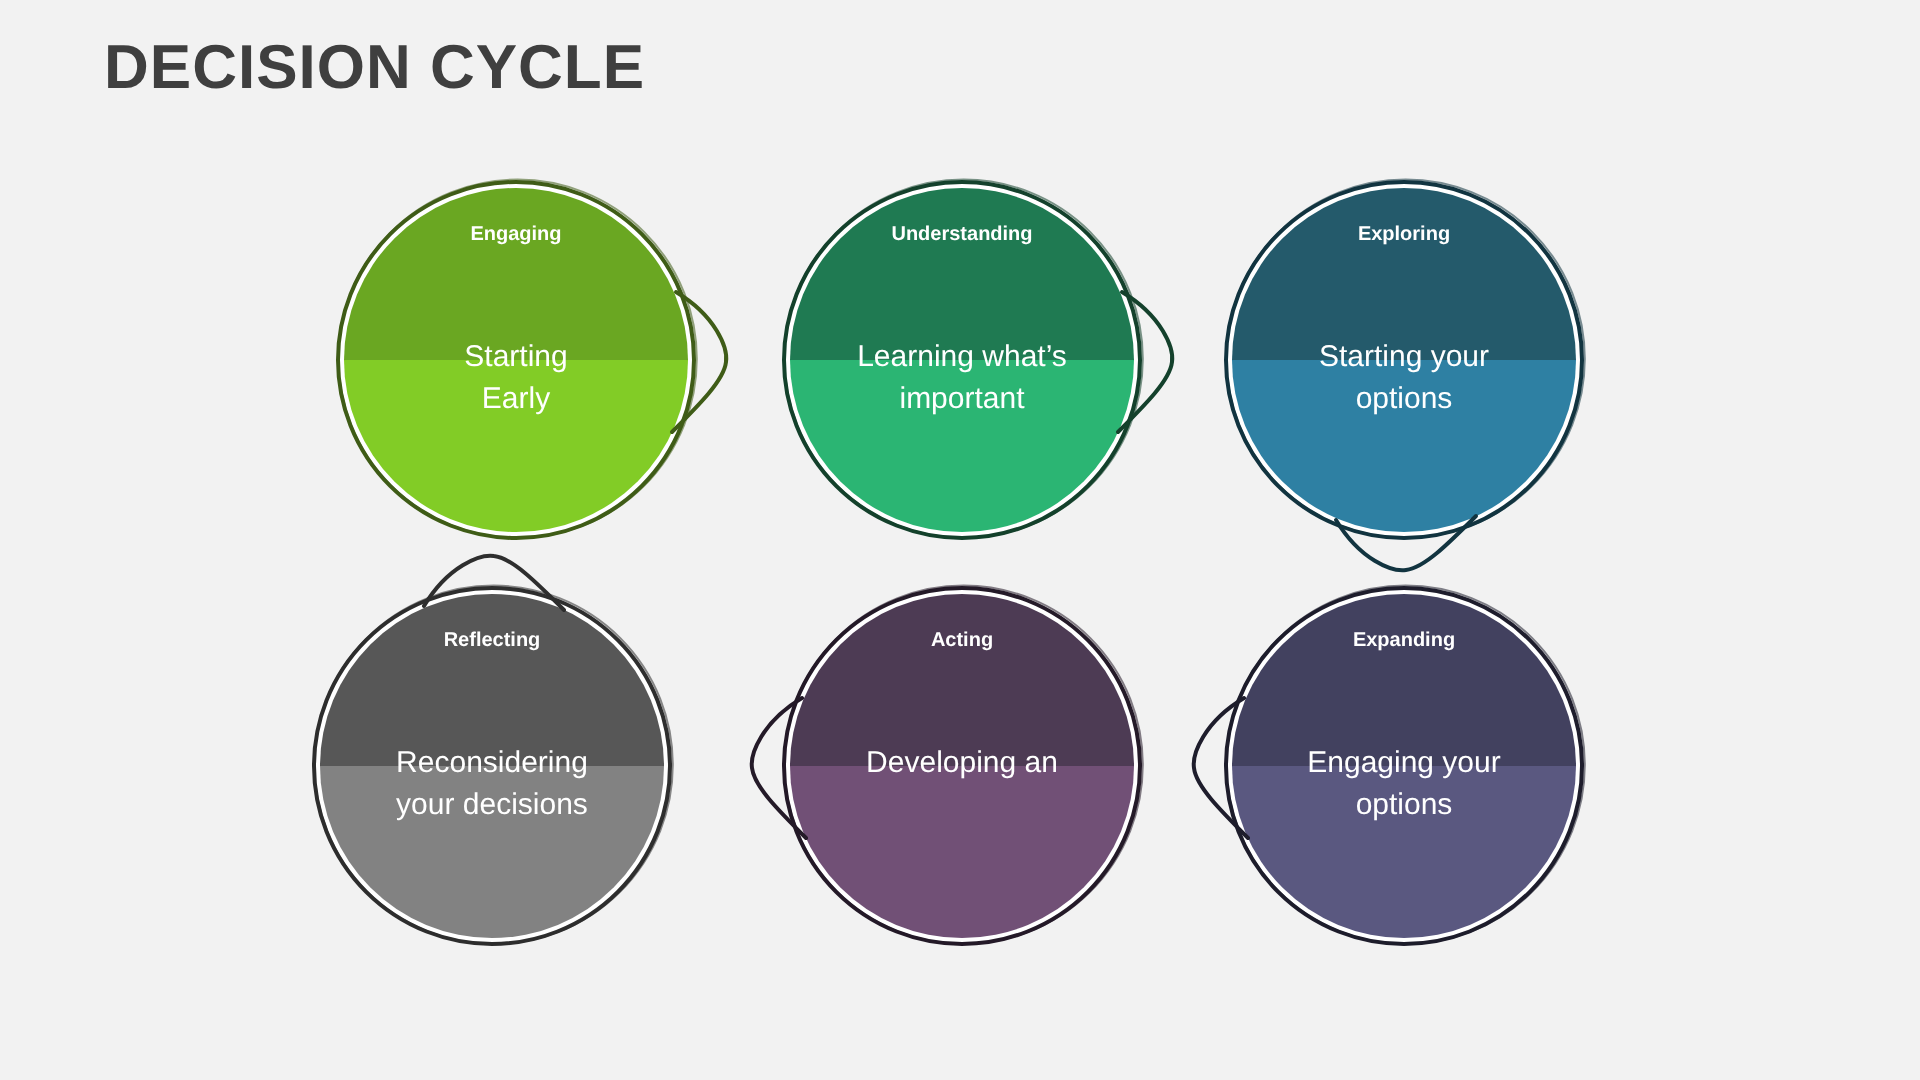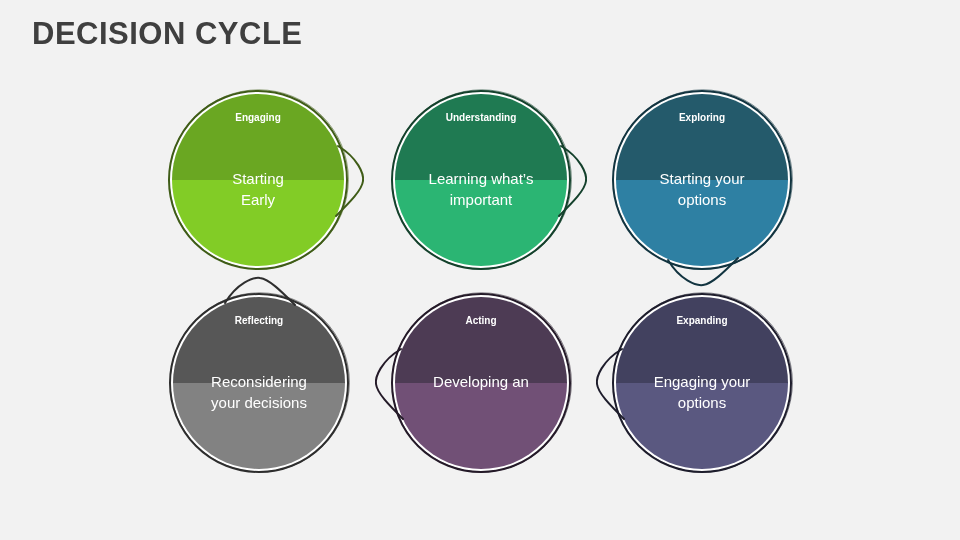--- a/index.html
+++ b/index.html
@@ -19,21 +19,21 @@
   #slide {
     position: absolute;
     left: 0; top: 0;
     width: 960px;
     height: 540px;
   }
 
   
   #page-title {
     position: absolute;
-    left: 32px;
+    left: 52px;
     top: 16px;
     font-size: 31px;
     font-weight: bold;
     letter-spacing: 0.5px;
     color: #3f3f3f;
     font-family: "Liberation Sans", sans-serif;
     white-space: nowrap;
   }
 
   
@@ -92,21 +92,21 @@
     font-size: 15px;
     font-weight: normal;
     font-family: "Liberation Sans", sans-serif;
     line-height: 1.42;
   }
 
   
   #node-0 { left: 164px; top:  86px; }
   #node-1 { left: 387px; top:  86px; }
   #node-2 { left: 608px; top:  86px; }
-  #node-3 { left: 165px; top: 289px; }
+  #node-3 { left: 152px; top: 289px; }
   #node-4 { left: 387px; top: 289px; }
   #node-5 { left: 608px; top: 289px; }
 </style>
 </head>
 <body>
 
 <div id="slide">
 
   <div id="page-title">DECISION CYCLE</div>
 

